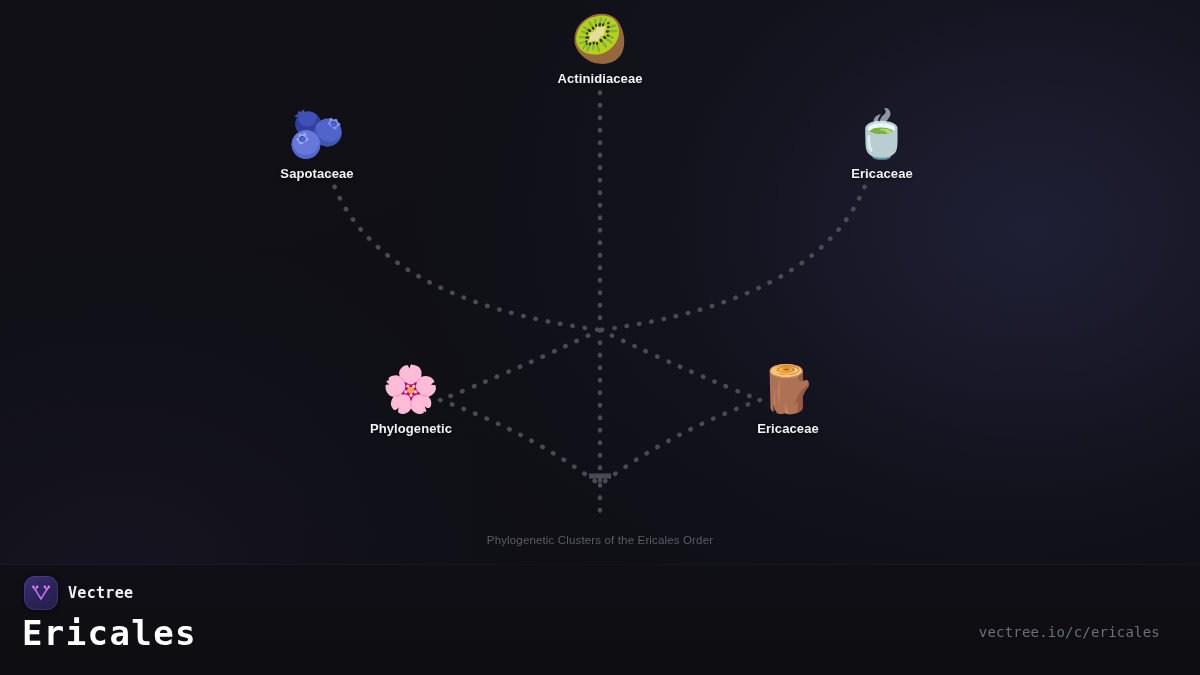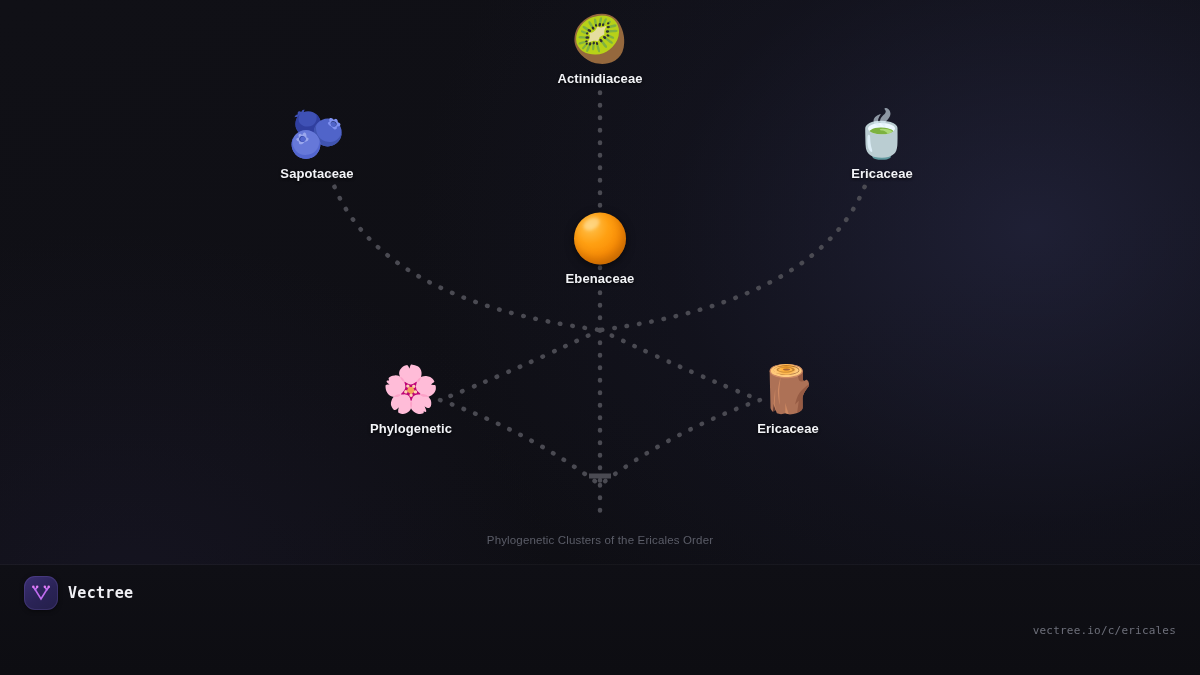--- a/index.html
+++ b/index.html
@@ -144,24 +144,24 @@
     left: 22px;
     top: 48px;
     font-family: "DejaVu Sans Mono", "Liberation Mono", monospace;
     font-size: 34px;
     font-weight: bold;
     color: #ffffff;
     letter-spacing: 1.4px;
   }
   #footer-url {
     position: absolute;
-    right: 24px;
+    right: 40px;
     top: 59px;
     font-family: "DejaVu Sans Mono", "Liberation Mono", monospace;
-    font-size: 11px;
+    font-size: 14px;
     color: #6d6f7a;
     letter-spacing: 0.2px;
   }
 </style>
 </head>
 <body>
 
 <div id="page">
 
   <div id="bg-glow"></div>
@@ -200,26 +200,20 @@
     <div class="node" style="left:317px; top:143px;">
       <div class="node-icon">🫐</div>
       <div class="node-label">Sapotaceae</div>
     </div>
 
     <div class="node" style="left:882px; top:143px;">
       <div class="node-icon">🍵</div>
       <div class="node-label">Ericaceae</div>
     </div>
 
-    <div class="node" style="left:600px; top:248px;">
-      <div class="node-icon">
-          <span class="orb"></span>
-        </div>
-      <div class="node-label">Ebenaceae</div>
-    </div>
 
     <div class="node" style="left:411px; top:398px;">
       <div class="node-icon">🌸</div>
       <div class="node-label">Phylogenetic</div>
     </div>
 
     <div class="node" style="left:788px; top:398px;">
       <div class="node-icon">🪵</div>
       <div class="node-label">Ericaceae</div>
     </div>
@@ -246,18 +240,19 @@
             <circle cx="3.3" cy="4.7" r="1.25"></circle>
             <circle cx="7.2" cy="4.7" r="1.25"></circle>
             <circle cx="14.8" cy="4.7" r="1.25"></circle>
             <circle cx="18.7" cy="4.7" r="1.25"></circle>
           </g>
         </svg>
       </div>
       <div id="brand-name">Vectree</div>
     </div>
 
+    <div id="page-title">Ericales</div>
 
     <div id="footer-url">vectree.io/c/ericales</div>
 
   </div>
 
 </div>
 
 </body></html>

